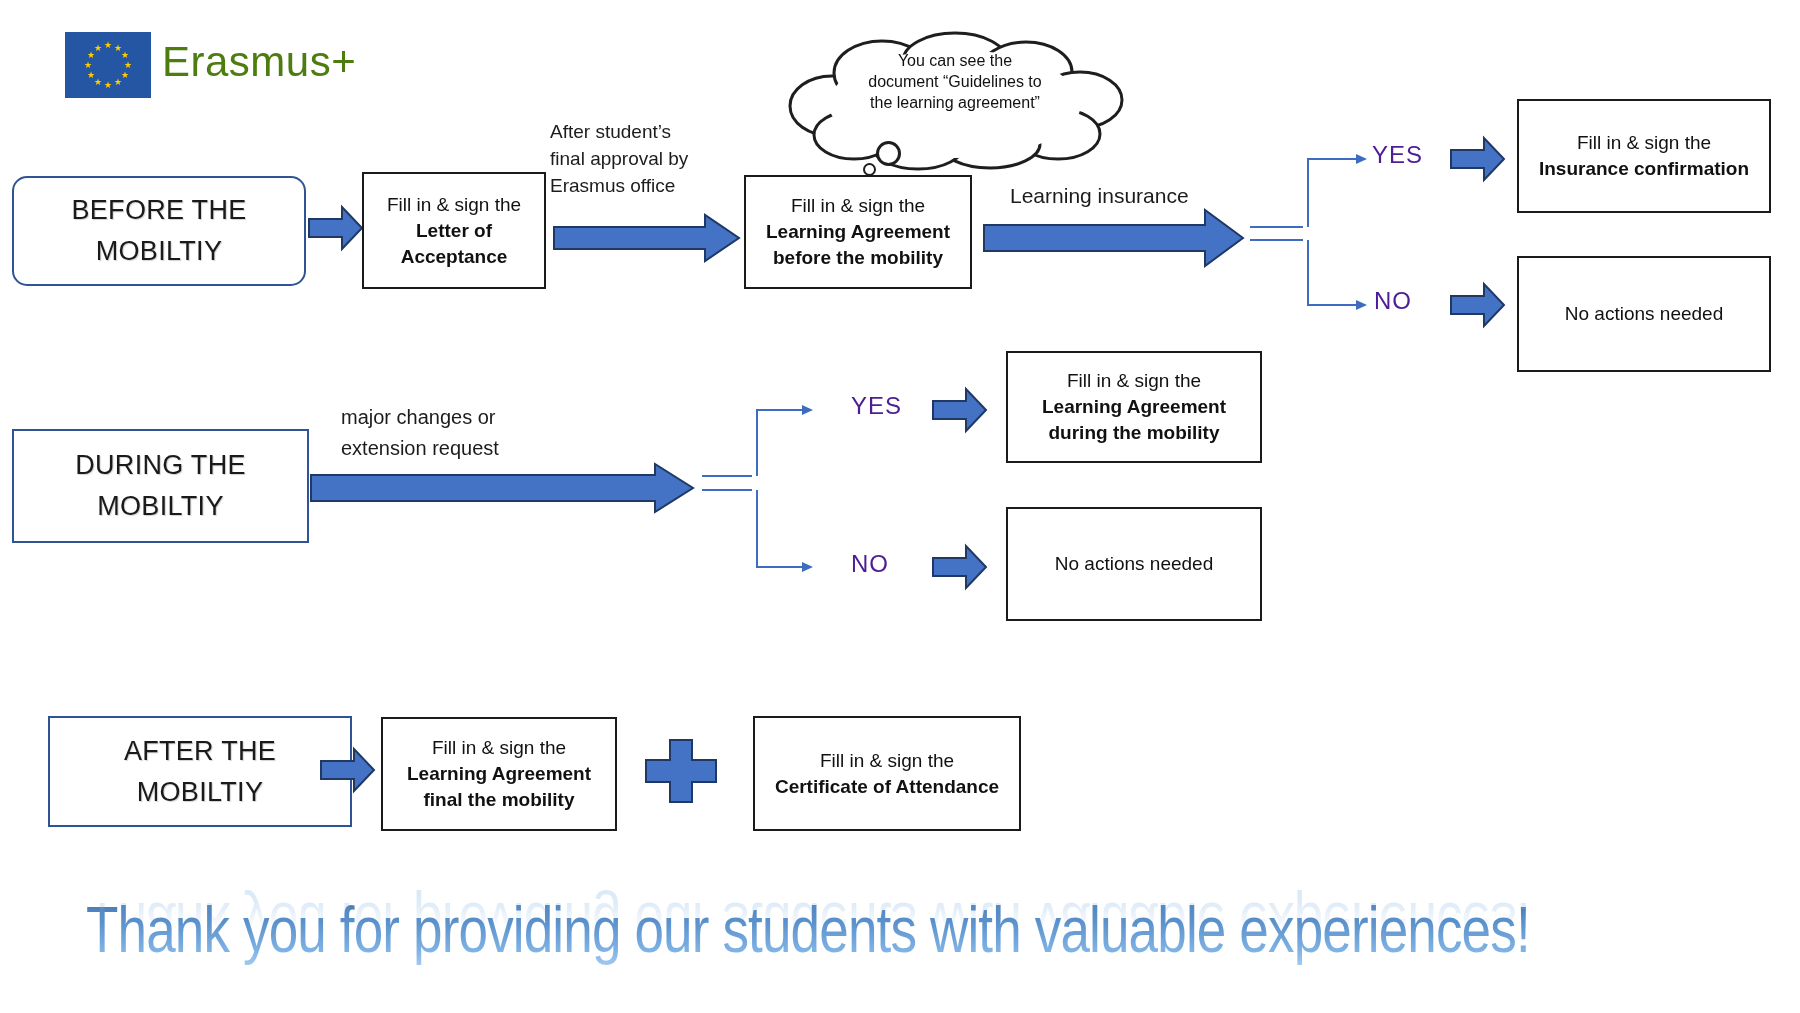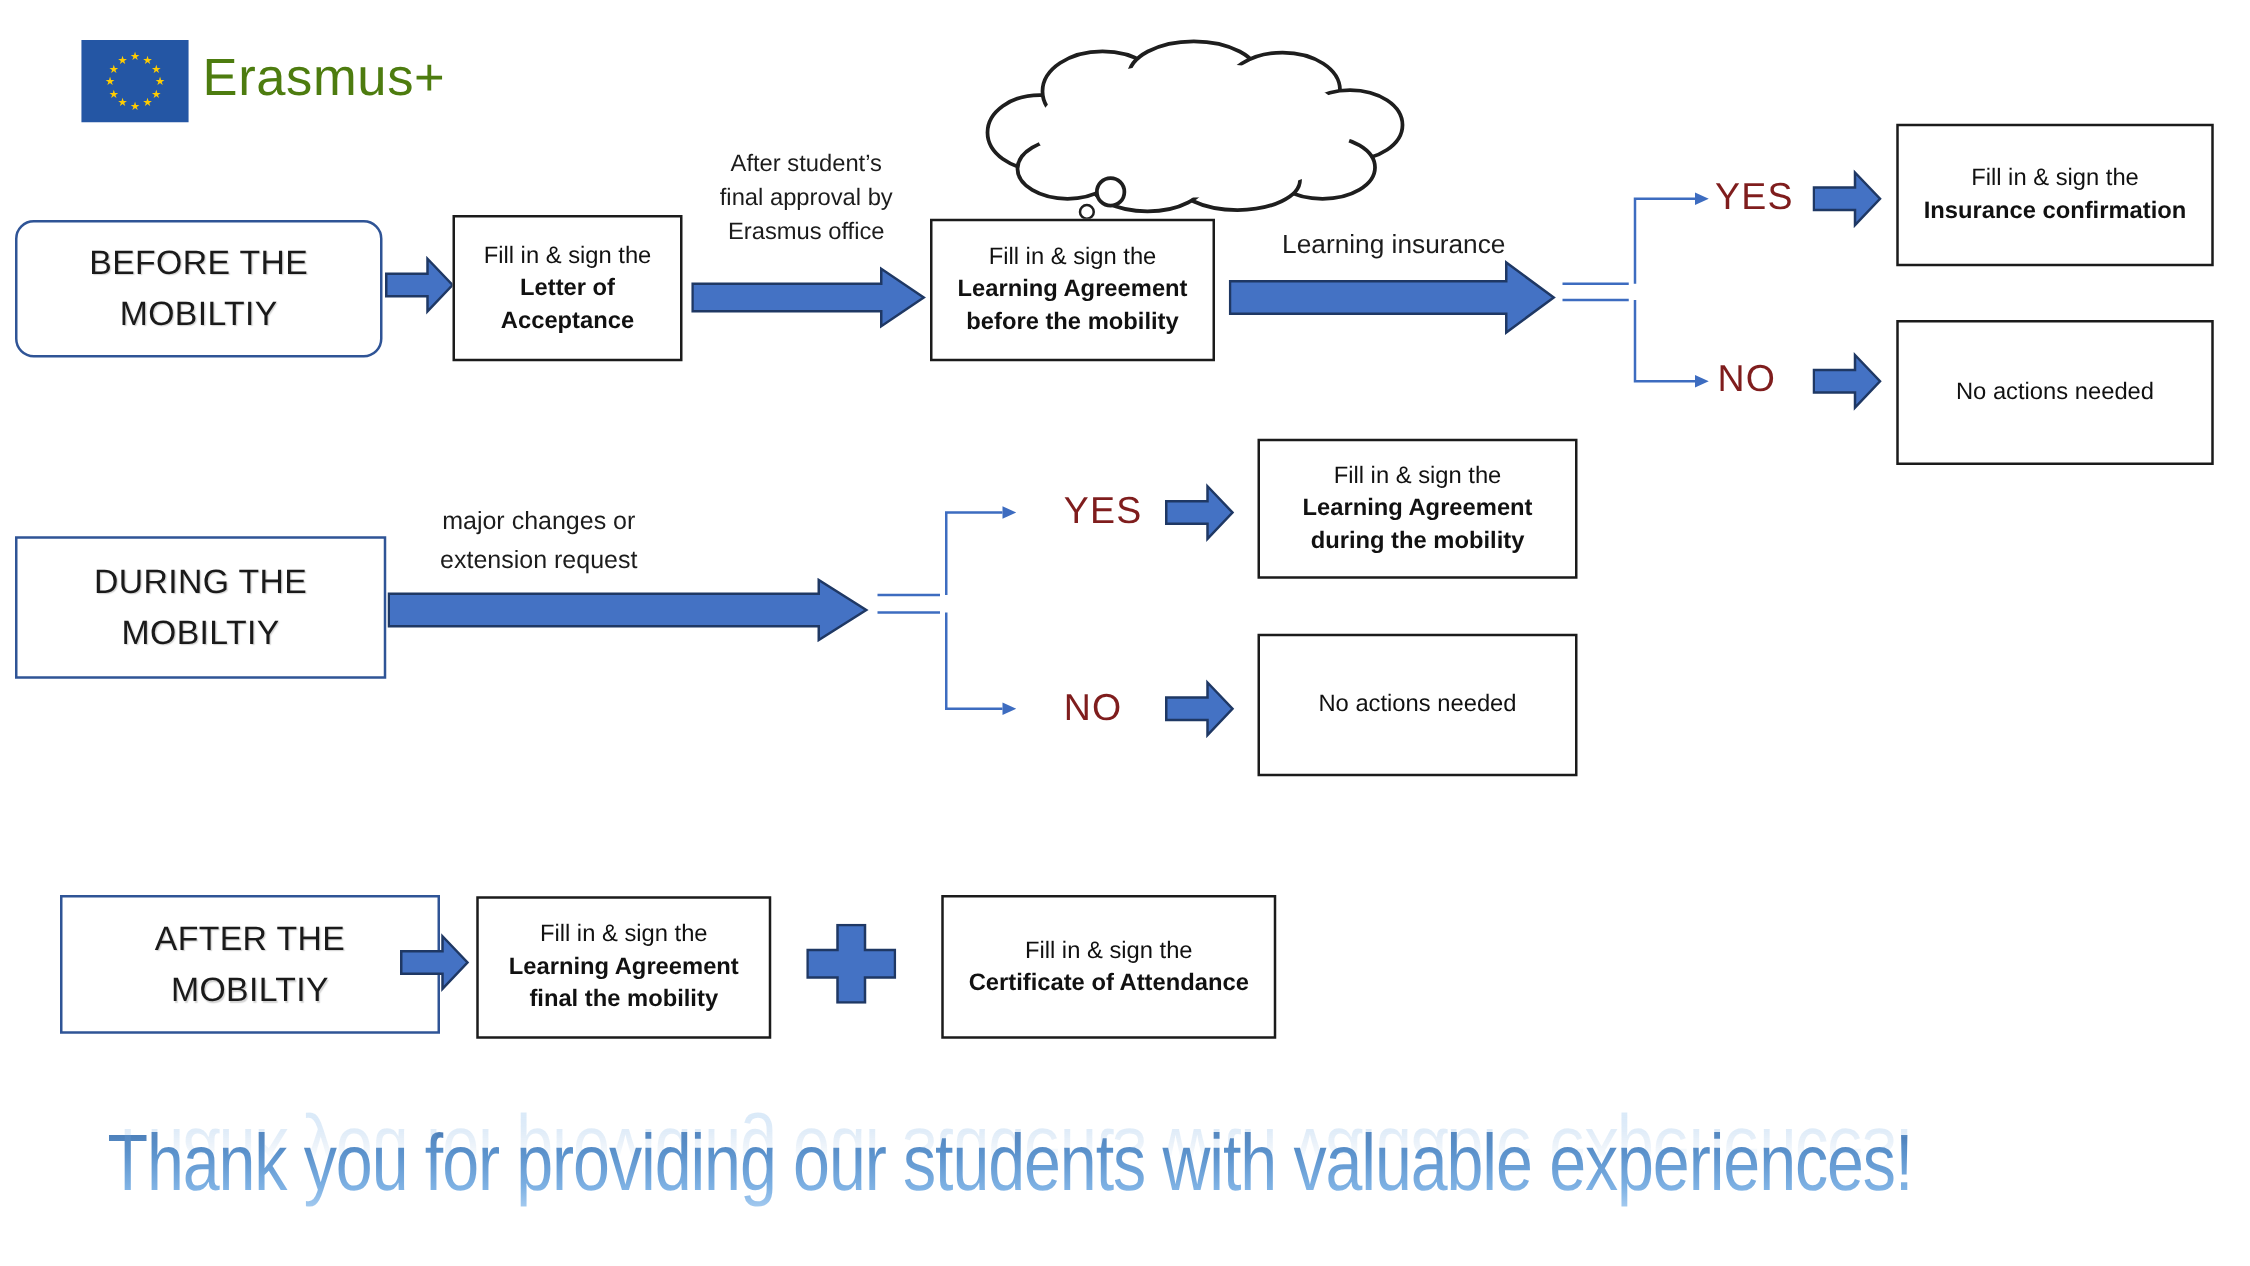--- a/index.html
+++ b/index.html
@@ -18,22 +18,22 @@
     text-shadow:1px 1px 1px rgba(0,0,0,0.18);
   }
   
   .content-box{
     background:#fff;border:2px solid #1b1b1b;display:flex;flex-direction:column;
     align-items:center;justify-content:center;text-align:center;
     font-size:19px;line-height:26px;color:#111;
   }
   .content-box .bold{font-weight:bold;}
   
-  .annotation{font-size:19px;line-height:27px;color:#1c1c1c;text-align:center;}
-  .branch-label{font-size:30px;color:#7f1d1d;letter-spacing:1px;}
+  .annotation{font-size:19px;line-height:27px;color:#1c1c1c;}
+  .branch-label{font-size:24px;color:#4c1d95;letter-spacing:1px;}
   
   #cloud-text{font-size:16px;line-height:21px;color:#111;text-align:center;}
   
   .wordart{
     font-size:61px;white-space:nowrap;letter-spacing:-1px;
     background:linear-gradient(180deg,#3f6ea8 0%,#5b92cc 40%,#7fb2e4 78%,#a5cbf0 100%);
     -webkit-background-clip:text;background-clip:text;color:transparent;
     transform:scale(0.87,1.05);transform-origin:left top;
   }
   #footer-reflection{
@@ -74,20 +74,25 @@
       <ellipse cx="185" cy="33" rx="52" ry="28"></ellipse>
       <ellipse cx="256" cy="44" rx="46" ry="30"></ellipse>
       <ellipse cx="310" cy="72" rx="42" ry="28"></ellipse>
       <ellipse cx="288" cy="106" rx="42" ry="25"></ellipse>
       <ellipse cx="220" cy="116" rx="50" ry="24"></ellipse>
       <ellipse cx="148" cy="117" rx="46" ry="24"></ellipse>
       <ellipse cx="84" cy="107" rx="40" ry="24"></ellipse>
     </g>
     <ellipse cx="185" cy="76" rx="126" ry="54" fill="#ffffff"></ellipse>
   </svg>
+  <div class="abs" id="cloud-text" style="left:810px;top:50px;width:290px;">
+    <div>You can see the</div>
+    <div>document “Guidelines to</div>
+    <div>the learning agreement”</div>
+  </div>
   <div class="abs" style="left:876px;top:141px;width:19px;height:19px;border:3px solid #1e1e1e;border-radius:50%;background:#fff;"></div>
   <div class="abs" style="left:863px;top:163px;width:9px;height:9px;border:2px solid #1e1e1e;border-radius:50%;background:#fff;"></div>
 
   <div class="abs stage-box" style="left:12px;top:176px;width:290px;height:106px;border-radius:15px;">
     <div>BEFORE THE</div>
     <div>MOBILTIY</div>
   </div>
 
   <svg class="abs" style="left:308px;top:204px;" width="56" height="48" viewBox="0 0 56 48">
     <polygon points="1,15 34,15 34,3 54,24 34,45 34,33 1,33" fill="#4472C4" stroke="#1F3864" stroke-width="2"></polygon>

